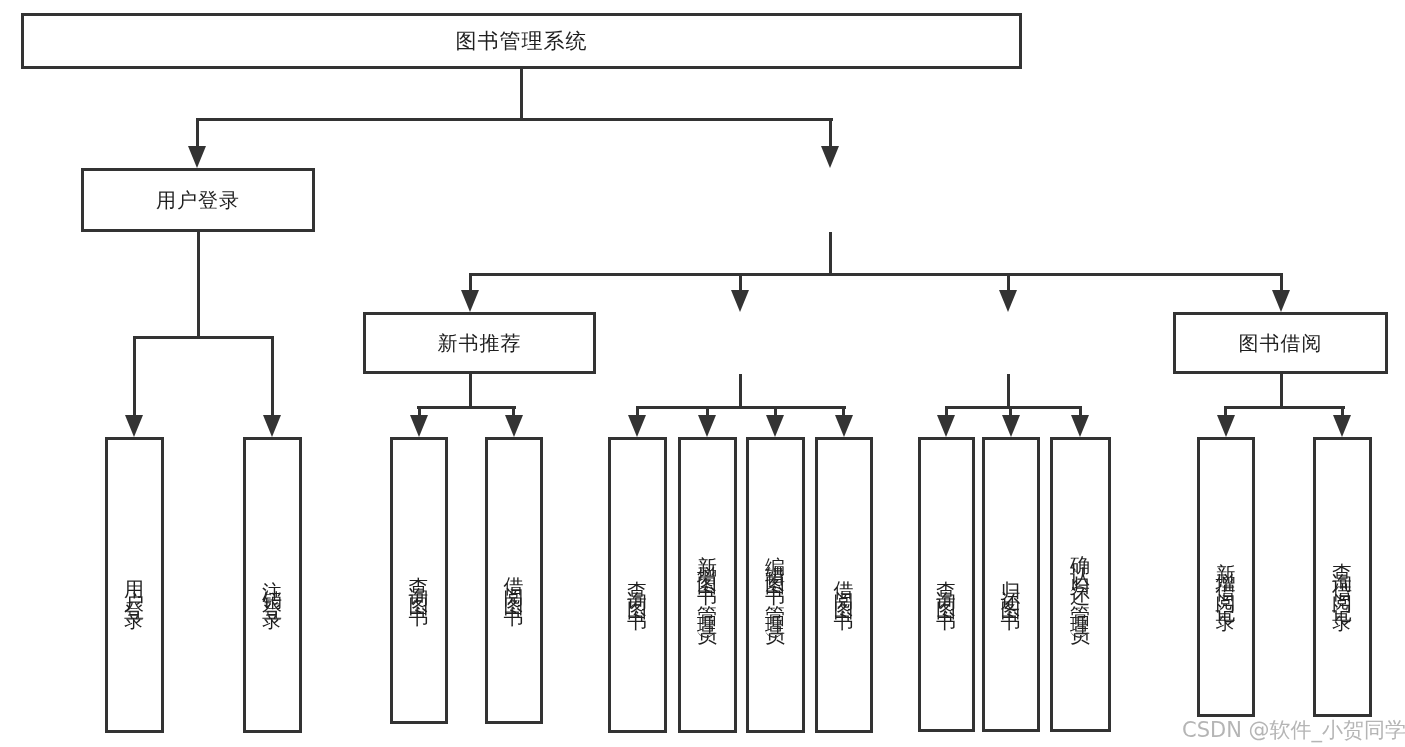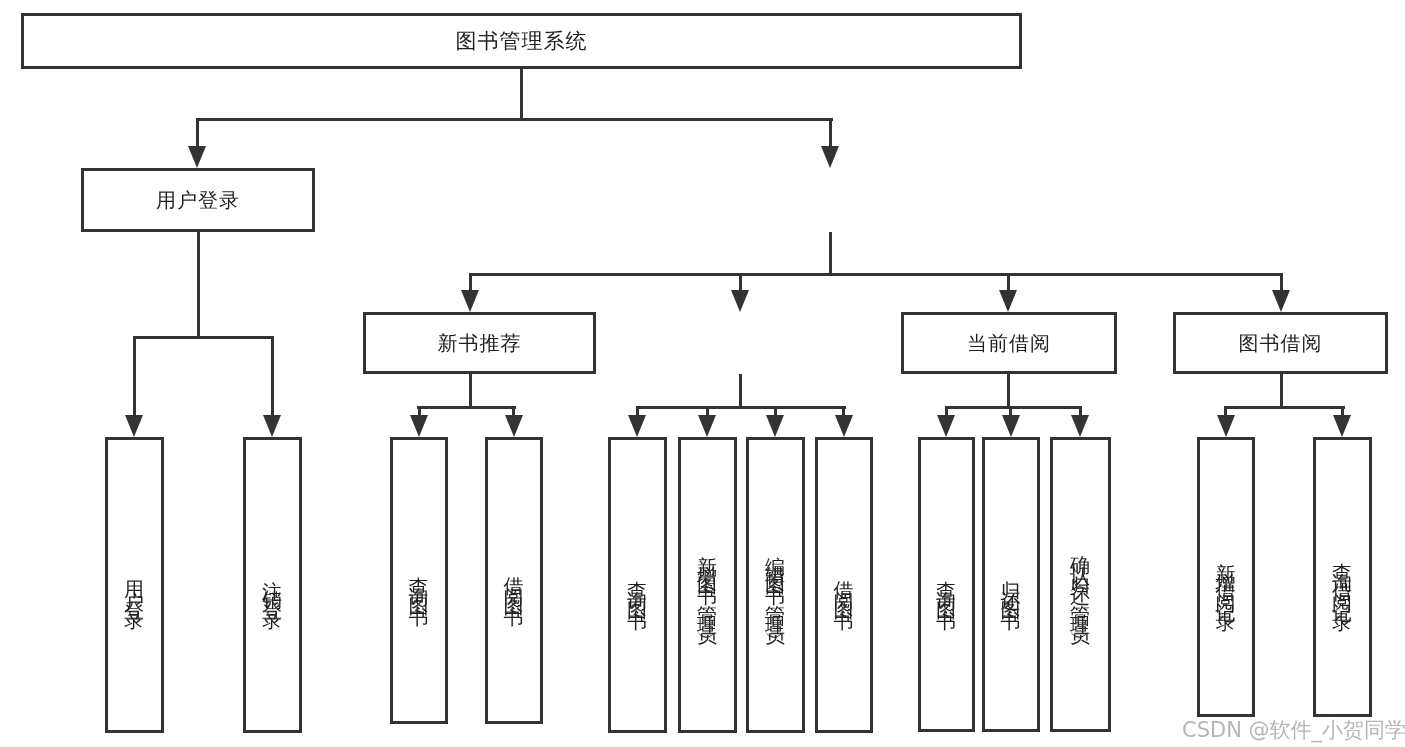--- a/index.html
+++ b/index.html
@@ -98,23 +98,20 @@
     <span class="hlabel root-label">图书管理系统</span>
   </div>
 
   <div class="box" style="left:81px;top:168px;width:234px;height:64px">
     <span class="hlabel">用户登录</span>
   </div>
 
   <div class="box" style="left:363px;top:312px;width:233px;height:62px">
     <span class="hlabel">新书推荐</span>
   </div>
-  <div class="box" style="left:901px;top:312px;width:216px;height:62px">
-    <span class="hlabel">当前借阅</span>
-  </div>
   <div class="box" style="left:1173px;top:312px;width:215px;height:62px">
     <span class="hlabel">图书借阅</span>
   </div>
 
   <div class="box" style="left:105px;top:437px;width:59px;height:296px">
     <span class="vtext">用户登录</span>
   </div>
   <div class="box" style="left:243px;top:437px;width:59px;height:296px">
     <span class="vtext">注销登录</span>
   </div>

